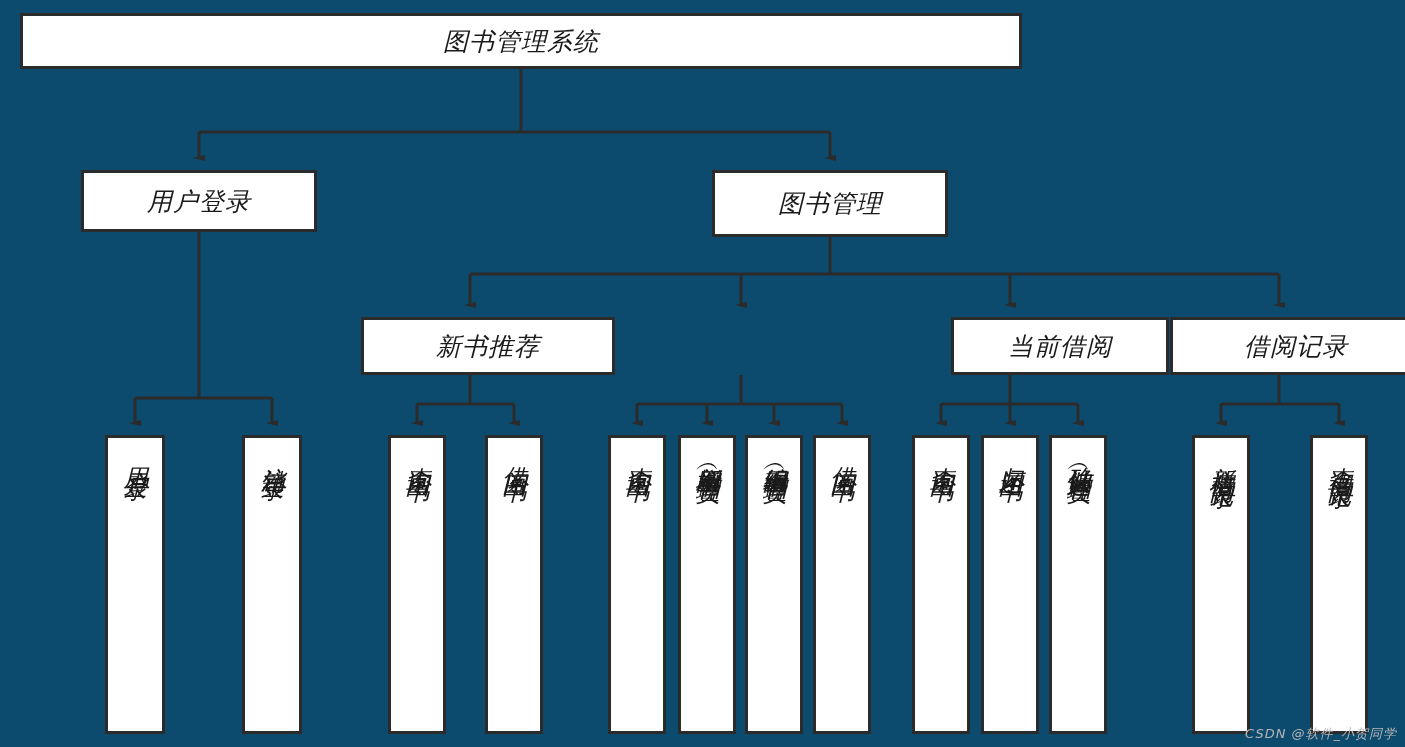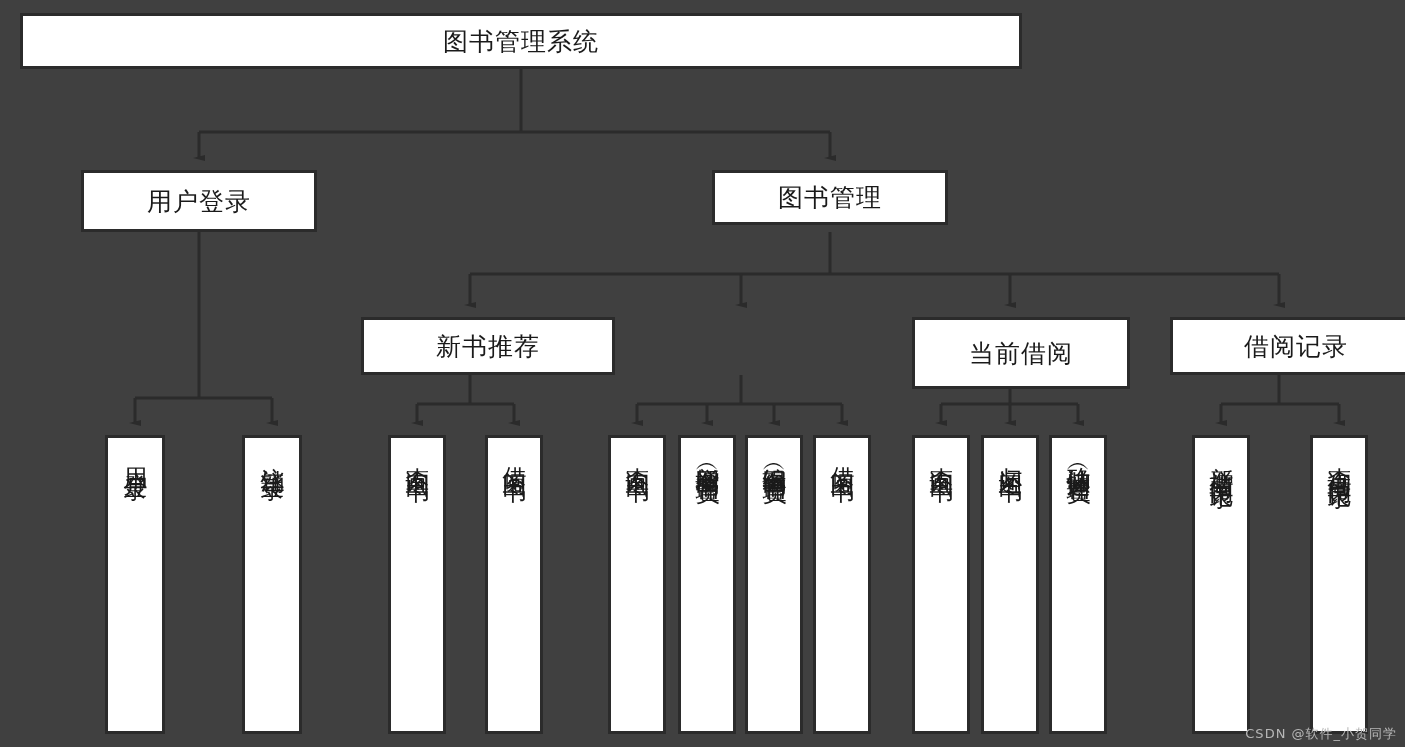--- a/index.html
+++ b/index.html
@@ -8,22 +8,23 @@
     padding: 0;
     background: #ffffff;
   }
   body {
     font-family: "DejaVu Sans", "Liberation Sans", sans-serif;
   }
   #diagram-root {
     position: relative;
     width: 1405px;
     height: 747px;
-    background: #404040;
+    background: #0c4a6e;
     overflow: hidden;
+    font-style: italic;
   }
   svg.connectors {
     position: absolute;
     left: 0;
     top: 0;
     width: 1405px;
     height: 747px;
     pointer-events: none;
   }
   .node {
@@ -135,28 +136,28 @@
     </g>
   </svg>
 
   <div class="node horizontal root" id="node-root" style="left: 20px; top: 13px; width: 1002px; height: 56px;">
     <span class="label">图书管理系统</span>
   </div>
 
   <div class="node horizontal" style="left: 81px; top: 170px; width: 236px; height: 62px;">
     <span class="label">用户登录</span>
   </div>
-  <div class="node horizontal" style="left: 712px; top: 170px; width: 236px; height: 55px;">
+  <div class="node horizontal" style="left: 712px; top: 170px; width: 236px; height: 67px;">
     <span class="label">图书管理</span>
   </div>
 
   <div class="node horizontal" style="left: 361px; top: 317px; width: 254px; height: 58px;">
     <span class="label">新书推荐</span>
   </div>
-  <div class="node horizontal" style="left: 912px; top: 317px; width: 218px; height: 72px;">
+  <div class="node horizontal" style="left: 951px; top: 317px; width: 218px; height: 58px;">
     <span class="label">当前借阅</span>
   </div>
   <div class="node horizontal" style="left: 1170px; top: 317px; width: 252px; height: 58px;">
     <span class="label">借阅记录</span>
   </div>
 
   <div class="node leaf" style="left: 105px; top: 435px; width: 60px; height: 299px;">
     <span class="label">用户登录</span>
   </div>
   <div class="node leaf" style="left: 242px; top: 435px; width: 60px; height: 299px;">

